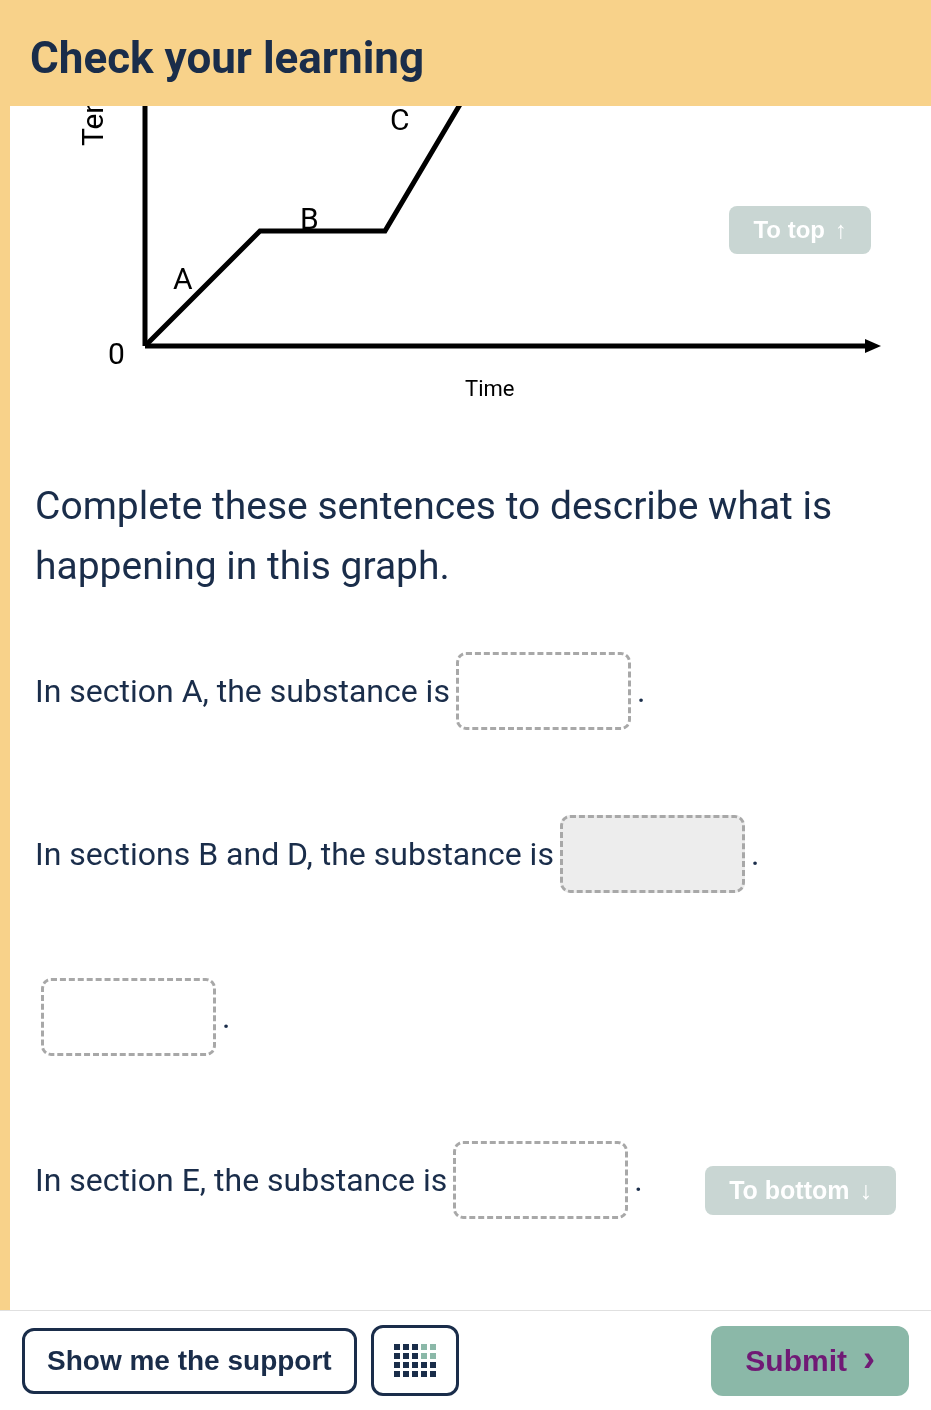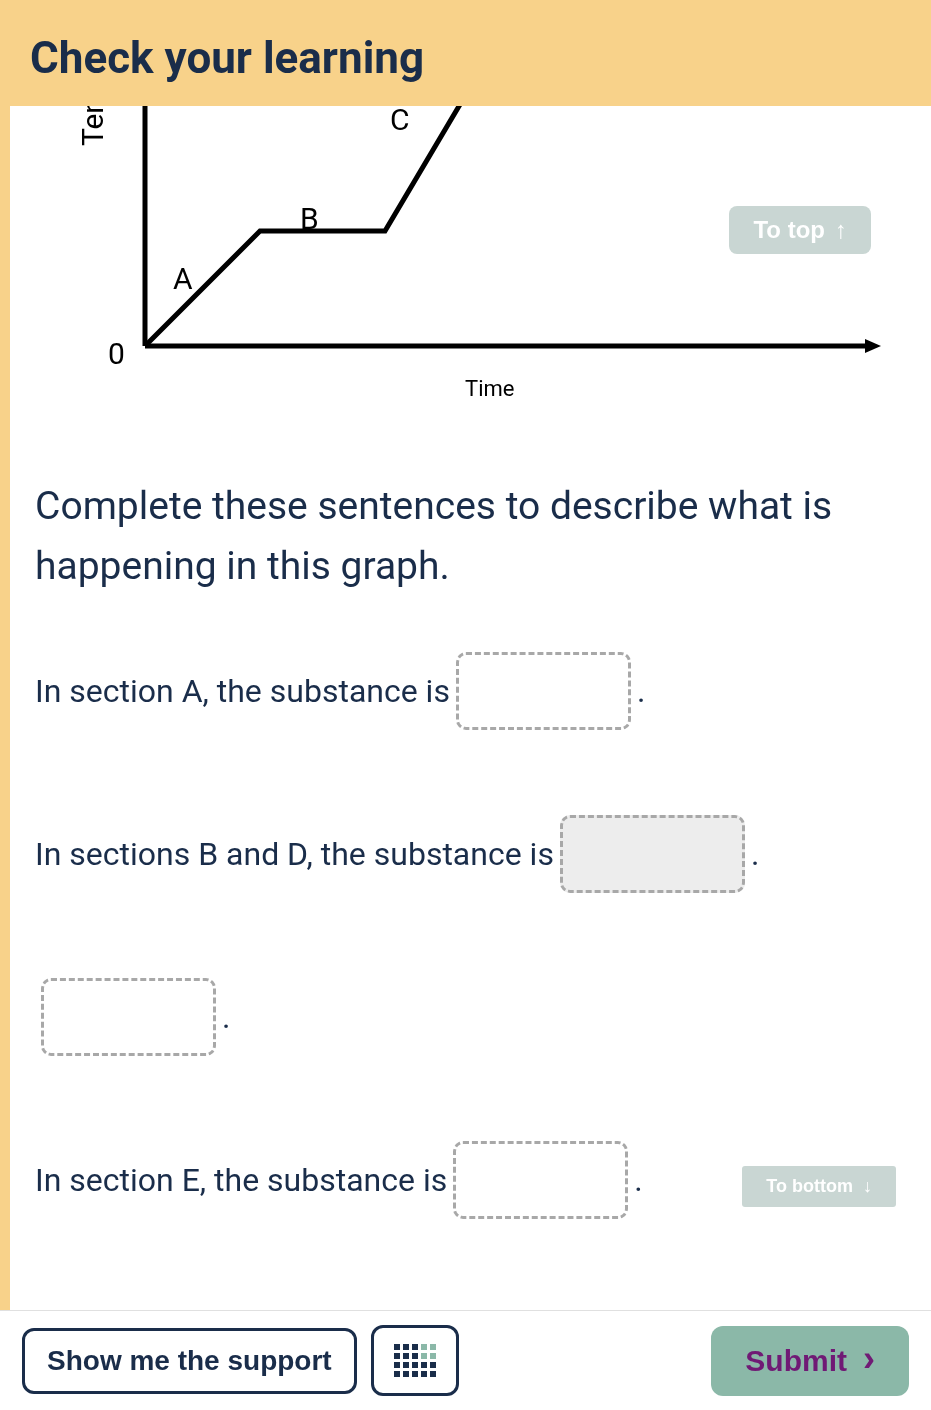--- a/index.html
+++ b/index.html
@@ -90,23 +90,23 @@
       gap: 10px;
       margin-top: 40px;
     }
     .to-bottom-btn {
       position: absolute;
       right: 35px;
       top: 1060px;
       background: #c9d6d3;
       color: #fff;
       border: none;
-      border-radius: 3px;
+      border-radius: 8px;
       padding: 10px 24px;
-      font-size: 18px;
+      font-size: 25px;
       font-weight: 600;
       cursor: pointer;
       display: flex;
       align-items: center;
       gap: 10px;
       z-index: 5;
     }
     .zoom-link {
       display: flex;
       align-items: center;

